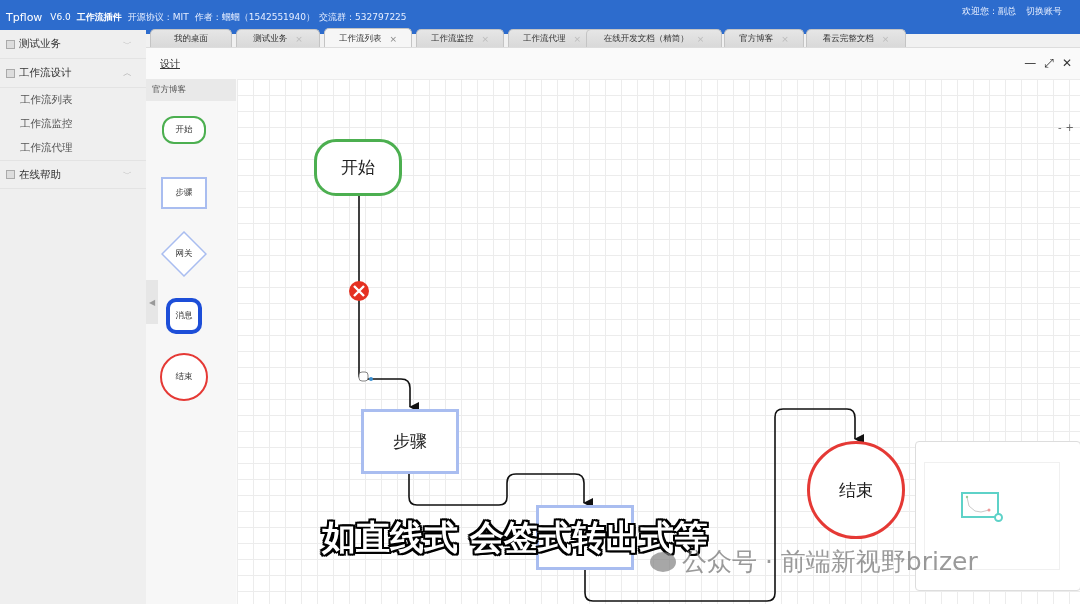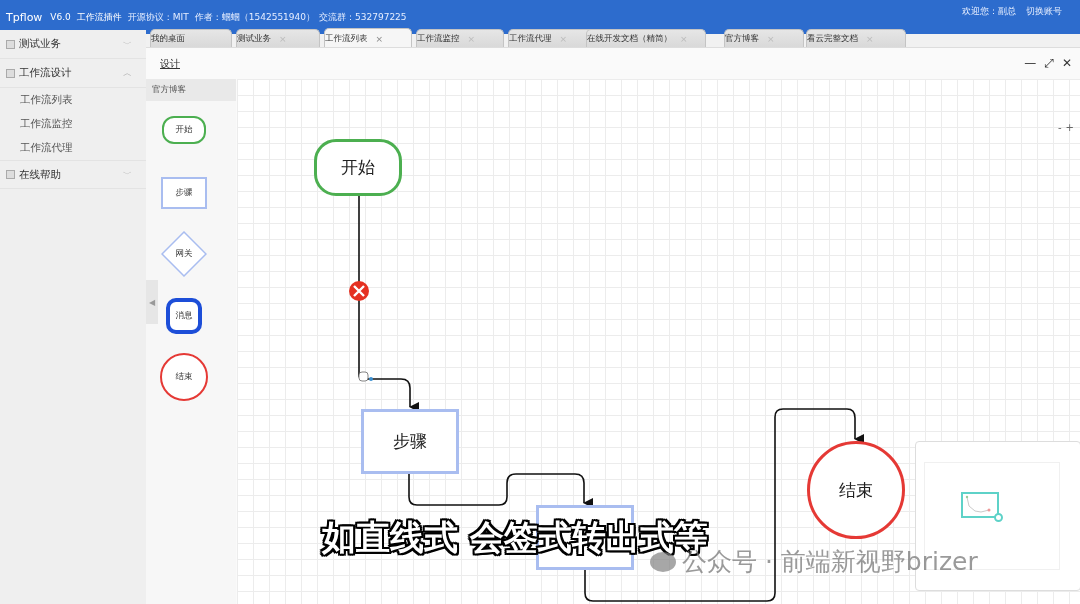--- a/index.html
+++ b/index.html
@@ -2,31 +2,31 @@
 <html><head>
 <meta charset="utf-8">
 <style>
   * { box-sizing: border-box; margin: 0; padding: 0; }
   html, body { width: 1080px; height: 604px; overflow: hidden; background: #f1f1f1;
     font-family: "DejaVu Sans", "Liberation Sans", sans-serif; }
   .topbar { position: absolute; left: 0; top: 0; width: 1080px; height: 34px; background: #2d6ccd;
     color: #fff; font-size: 9px; display: flex; align-items: center; }
   .topbar .brand { font-size: 11px; margin-left: 6px; margin-right: 8px; }
   .topbar .ver { margin-right: 6px; }
-  .topbar .plugin { font-weight: normal; margin-right: 6px; }
+  .topbar .plugin { font-weight: bold; margin-right: 6px; }
   .topbar .meta { color: #e6eeff; }
   .topbar .right { position: absolute; right: 18px; top: 0; height: 22px; display: flex; align-items: center; gap: 10px; color: #e8efff; }
   .sidebar { position: absolute; left: 0; top: 30px; width: 146px; height: 574px; background: #efefef; }
   .side-group { height: 29px; display: flex; align-items: center; padding-left: 6px; font-size: 10.5px; color: #333; border-bottom: 1px solid #e3e3e3; position: relative; cursor: pointer; }
   .side-group .gi { width: 9px; height: 9px; border: 1px solid #aaa; background: #ddd; margin-right: 4px; }
   .side-group .chev { position: absolute; right: 14px; color: #aaa; font-size: 9px; }
   .side-item { height: 24px; display: flex; align-items: center; padding-left: 20px; font-size: 10.5px; color: #555; cursor: pointer; }
   .tabs { position: absolute; left: 146px; top: 26px; width: 934px; height: 21px; }
   .tab { position: absolute; top: 3px; height: 19px; background: linear-gradient(#e6e6e6, #d8d8d8); border: 1px solid #c4c4c4; border-bottom: none;
-    border-radius: 5px 5px 0 0; font-size: 8.5px; color: #333; display: flex; align-items: center; gap: 8px; cursor: pointer; }
+    border-radius: 5px 5px 0 0; font-size: 8.5px; color: #333; display: flex; align-items: center; justify-content: center; gap: 8px; cursor: pointer; }
   .tab.active { background: #f6f6f6; height: 20px; top: 2px; }
   .tab .x { color: #bbb; font-size: 9px; }
   .panel { position: absolute; left: 146px; top: 47px; width: 934px; height: 557px; background: #fafafa; border-top: 1px solid #ddd; }
   .panel-head { height: 31px; display: flex; align-items: center; padding-left: 14px; font-size: 10px; color: #333; position: relative; text-decoration: underline; }
   .panel-head .ctrls { position: absolute; right: 8px; top: 8px; display: flex; gap: 8px; font-size: 12px; color: #333; }
   .palette { position: absolute; left: 0; top: 31px; width: 90px; height: 526px; background: #f7f7f7; }
   .palette .title { height: 22px; background: #e9e9e9; font-size: 8.5px; color: #555; display: flex; align-items: center; padding-left: 6px; }
   .pal-node { position: absolute; font-size: 8.5px; color: #333; display: flex; align-items: center; justify-content: center; background: #fff; cursor: grab; }
   .collapse { position: absolute; left: 0; top: 201px; width: 12px; height: 44px; background: #e6e6e6; color: #999; font-size: 8px; display: flex; align-items: center; justify-content: center; cursor: pointer; }
   .canvas { position: absolute; left: 91px; top: 31px; width: 843px; height: 526px; overflow: hidden;
@@ -94,21 +94,21 @@
       <span class="x" style="color:#888">×</span>
   </div>
   <div class="tab" style="left:270px;width:88px">
     <span>工作流监控</span>
       <span class="x">×</span>
   </div>
   <div class="tab" style="left:362px;width:88px">
     <span>工作流代理</span>
       <span class="x">×</span>
   </div>
-  <div class="tab" style="left:440px;width:120px">
+  <div class="tab" style="left:440px;width:136px">
     <span>在线开发文档（精简）</span>
       <span class="x">×</span>
   </div>
   <div class="tab" style="left:578px;width:80px">
     <span>官方博客</span>
       <span class="x">×</span>
   </div>
   <div class="tab" style="left:660px;width:100px">
     <span>看云完整文档</span>
       <span class="x">×</span>

